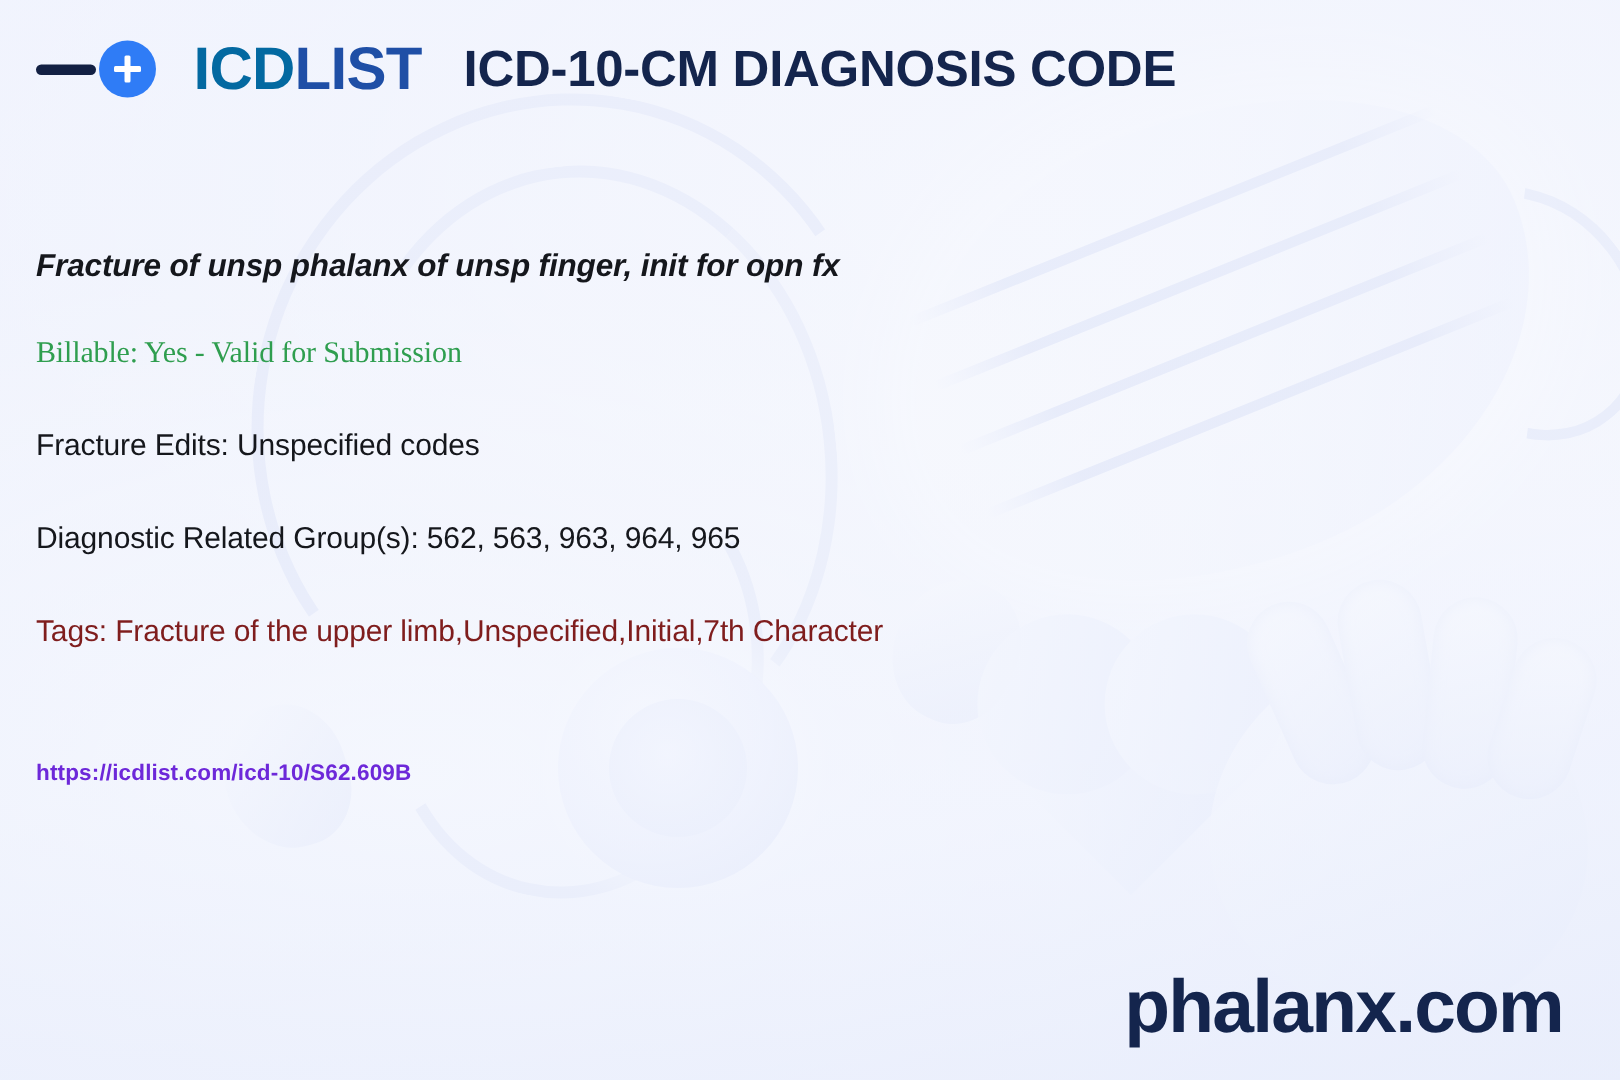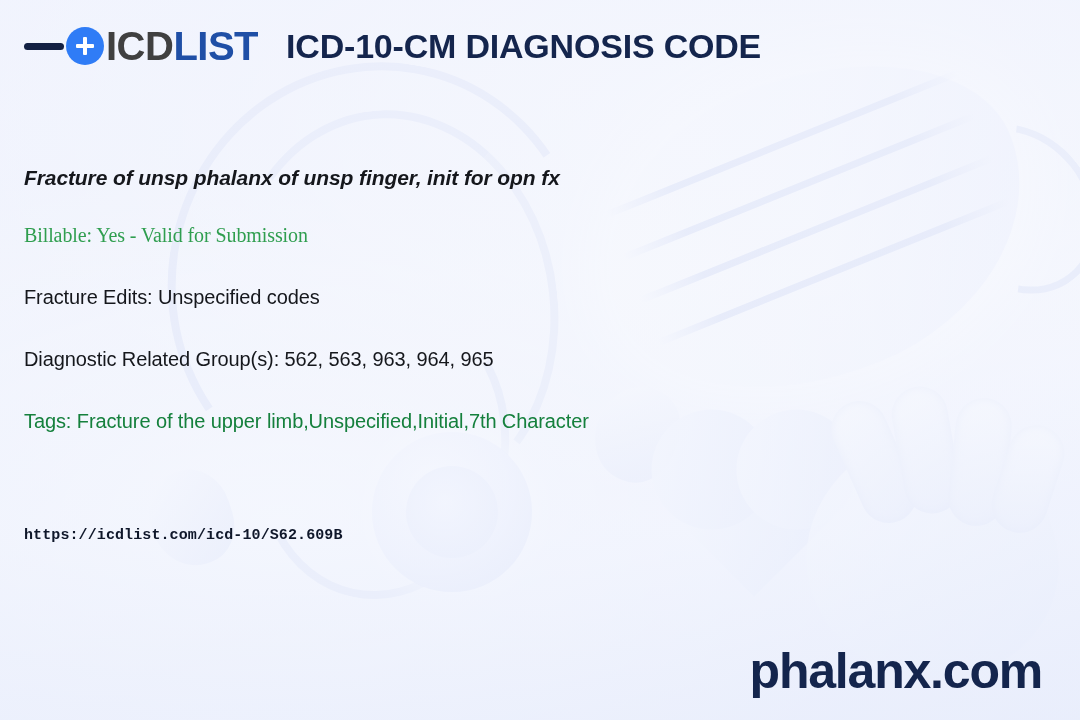--- a/index.html
+++ b/index.html
@@ -145,21 +145,21 @@
   }
   .logo-plus::before, .logo-plus::after {
     content:""; position:absolute; background:#ffffff; border-radius:1px;
   }
   .logo-plus::before { left:50%; top:10px; width:4px; height:18px; transform:translateX(-50%); }
   .logo-plus::after  { top:50%; left:10px; height:4px; width:18px; transform:translateY(-50%); }
 
   .logo-word {
     font-size:40px; font-weight:bold; letter-spacing:-0.5px; line-height:1;
   }
-  .logo-icd  { color:#404040; }
+  .logo-icd  { color:#0369a1;margin-left:23px; }
   .logo-list { color:#1f4fa6; }
 
   .header-title {
     margin-left:28px;
     font-size:34px; font-weight:bold; color:#14254d;
     letter-spacing:-0.2px; line-height:1;
   }
 
   .code {
     position:absolute; left:24px; top:112px;
@@ -184,26 +184,26 @@
     font-size:20px; color:#15171c; letter-spacing:-0.1px;
   }
 
   .drg {
     position:absolute; left:24px; top:348px;
     font-size:20px; color:#15171c; letter-spacing:-0.1px;text-align:right;
   }
 
   .tags {
     position:absolute; left:24px; top:410px;
-    font-size:20px; color:#15803d; letter-spacing:-0.1px;
+    font-size:20px; color:#7f1d1d; letter-spacing:-0.1px;
   }
 
   .url {
-    position:absolute; left:24px; top:527px;
-    font-size:15px; font-weight:bold; color:#0f172a; letter-spacing:0.1px;font-family:Liberation Mono, monospace;
+    position:absolute; left:24px; top:507px;
+    font-size:15px; font-weight:bold; color:#6d28d9; letter-spacing:0.1px;
   }
 
   .brand {
     position:absolute; right:38px; bottom:24px;
     font-size:50px; font-weight:bold; color:#14254d;
     letter-spacing:-1.2px; line-height:1;
   }
 </style>
 </head>
 <body>

